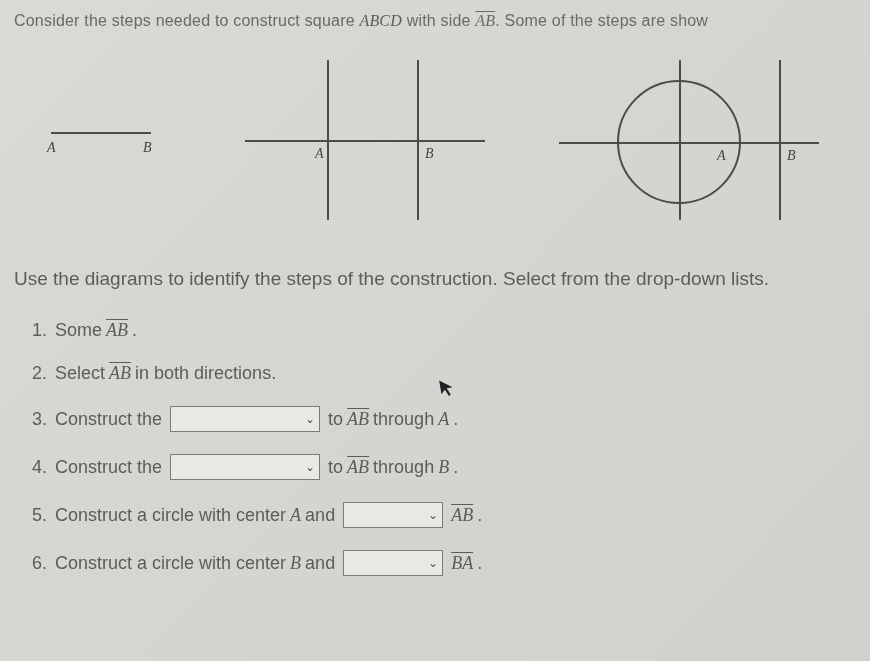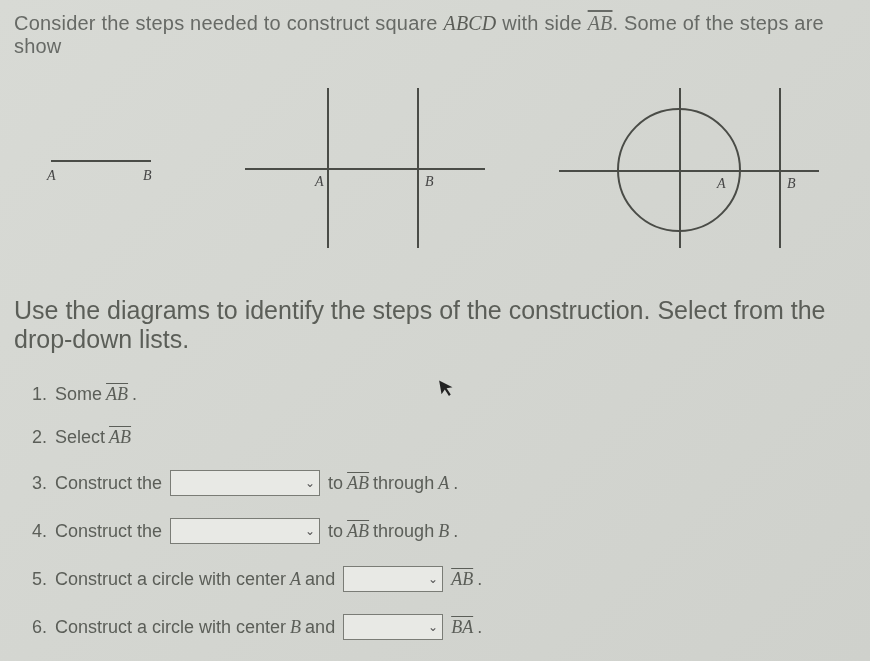--- a/index.html
+++ b/index.html
@@ -7,21 +7,21 @@
       width: 870px;
       height: 661px;
       background: linear-gradient(135deg, #d8dad5 0%, #cfd1cc 100%);
       font-family: Arial, Helvetica, sans-serif;
       color: #444;
       padding: 12px 14px;
       overflow: hidden;
       position: relative;
     }
     .heading {
-      font-size: 20px;
+      font-size: 16px;
       color: #676a66;
       margin-bottom: 0;
       letter-spacing: 0.2px;
     }
     .heading .math { font-style: italic; font-family: 'Times New Roman', serif; color:#5a5c57;}
     .overline { text-decoration: overline; font-style: italic; font-family:'Times New Roman', serif; }
     .diagrams {
       display: flex;
       align-items: center;
       justify-content: space-around;
@@ -40,21 +40,21 @@
     .seg2 .lblA { position:absolute; top:96px; left:70px; font-style:italic; font-family:'Times New Roman',serif; font-size:14px;}
     .seg2 .lblB { position:absolute; top:96px; left:180px; font-style:italic; font-family:'Times New Roman',serif; font-size:14px;}
     .seg3 { width: 260px; height: 180px;}
     .seg3 .hline { position:absolute; top:92px; left:0; width:260px; height:2px; background:#4a4c47;}
     .seg3 .v1 { position:absolute; top:10px; left:120px; width:2px; height:160px; background:#4a4c47;}
     .seg3 .v2 { position:absolute; top:10px; left:220px; width:2px; height:160px; background:#4a4c47;}
     .seg3 .circ { position:absolute; top:30px; left:58px; width:124px; height:124px; border:2px solid #4a4c47; border-radius:50%;}
     .seg3 .lblA { position:absolute; top:98px; left:158px; font-style:italic; font-family:'Times New Roman',serif; font-size:14px;}
     .seg3 .lblB { position:absolute; top:98px; left:228px; font-style:italic; font-family:'Times New Roman',serif; font-size:14px;}
     .instr {
-      font-size: 25px;
+      font-size: 19px;
       color: #5b5e58;
       margin: 8px 0 30px 0;
     }
     .steps { padding-left: 18px; }
     .step {
       font-size: 18px;
       color: #5b5e58;
       margin-bottom: 22px;
       display:flex;
       align-items:center;
@@ -130,20 +130,21 @@
     <span class="num">1.</span>
     <span>Some </span>
     <span class="overline">AB</span>
       <span>.</span>
   </div>
 
   <div class="step">
     <span class="num">2.</span>
     <span>Select </span>
     <span class="overline">AB</span>
+    <span> in both directions.</span>
   </div>
 
   <div class="step">
     <span class="num">3.</span>
     <span>Construct the </span>
     <span class="dropdown">
         <span class="chev">⌄</span>
       </span>
     <span> to </span>
     <span class="overline">AB</span>

